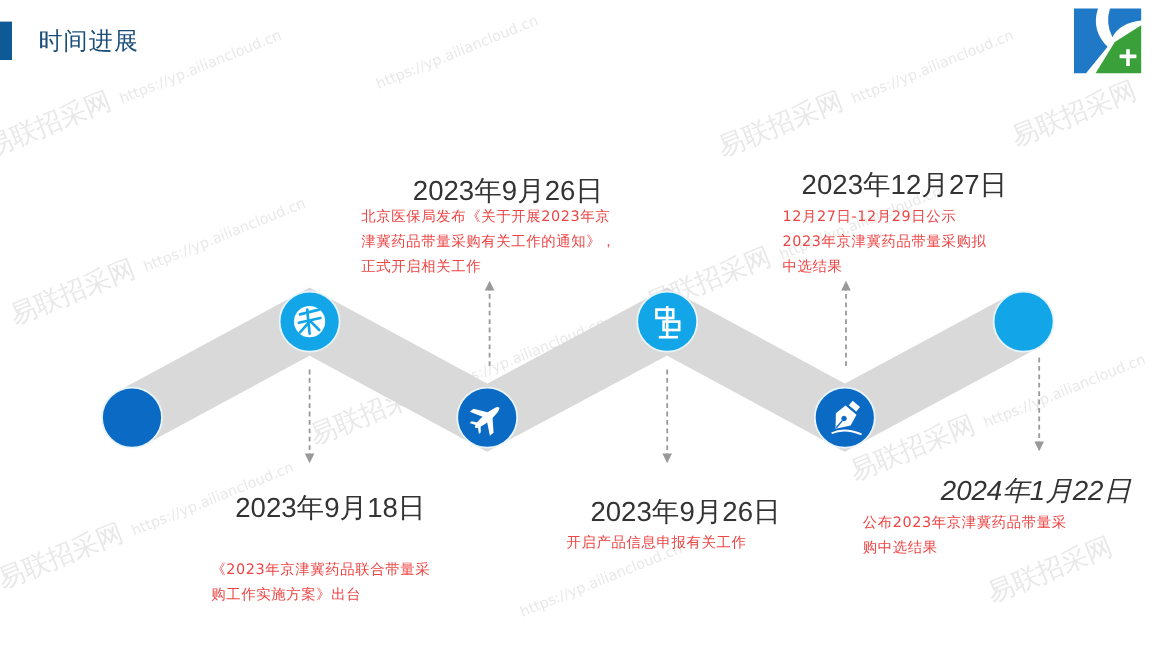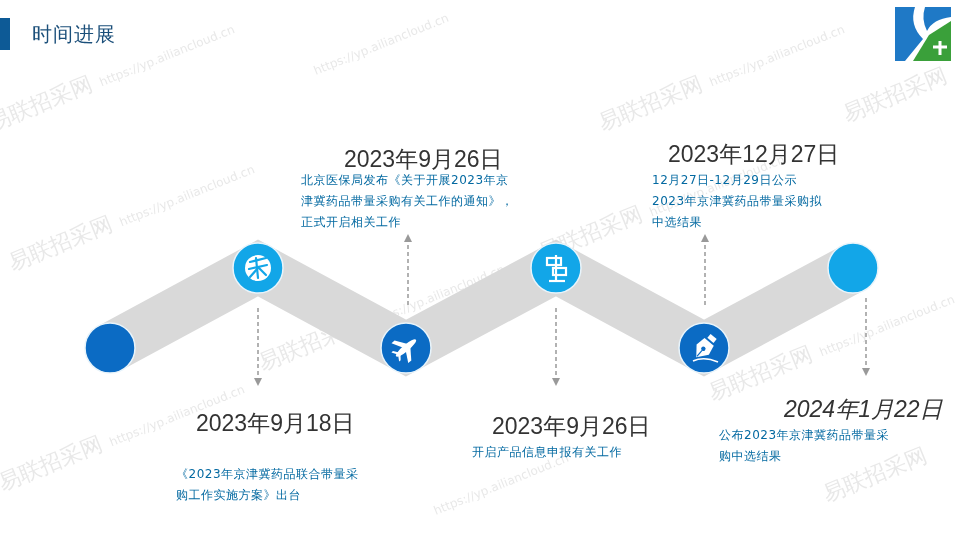--- a/index.html
+++ b/index.html
@@ -4,21 +4,21 @@
 <style>
   html,body{margin:0;padding:0;}
   body{width:960px;height:540px;position:relative;overflow:hidden;background:#fff;font-family:"DejaVu Sans","Liberation Sans",sans-serif;}
   .title-bar{position:absolute;left:0;top:18px;width:10px;height:32px;background:#0d5a96;}
   .page-title{position:absolute;left:32px;top:18px;font-size:20px;color:#1b4f7a;line-height:32px;letter-spacing:1px;}
   .logo{position:absolute;left:893px;top:5px;width:60px;height:58px;}
   svg.main{position:absolute;left:0;top:0;}
   .watermark{position:absolute;color:rgba(190,190,190,0.35);font-size:22px;transform:rotate(-22deg);white-space:nowrap;pointer-events:none;font-family:"DejaVu Sans",sans-serif;}
   .wm-url{font-size:12px;margin-left:8px;}
   .date{position:absolute;font-size:23px;color:#333;font-family:"Liberation Sans","DejaVu Sans",sans-serif;white-space:nowrap;}
-  .desc{position:absolute;font-size:12px;color:#0369a1;line-height:21px;letter-spacing:0.5px;}
+  .desc{position:absolute;font-size:12px;color:#ef4444;line-height:21px;letter-spacing:0.5px;}
 </style>
 </head>
 <body>
 
 <div class="title-bar"></div>
 <div class="page-title">时间进展</div>
 
 <svg class="logo" viewBox="0 0 60 58">
   <path d="M2 2 L22 2 Q16 20 30 34 L12 56 L2 56 Z" fill="#1f79c6"></path>
   <path d="M32 2 L58 2 L58 12 Q40 14 34 26 Q28 14 32 2 Z" fill="#1f79c6"></path>

